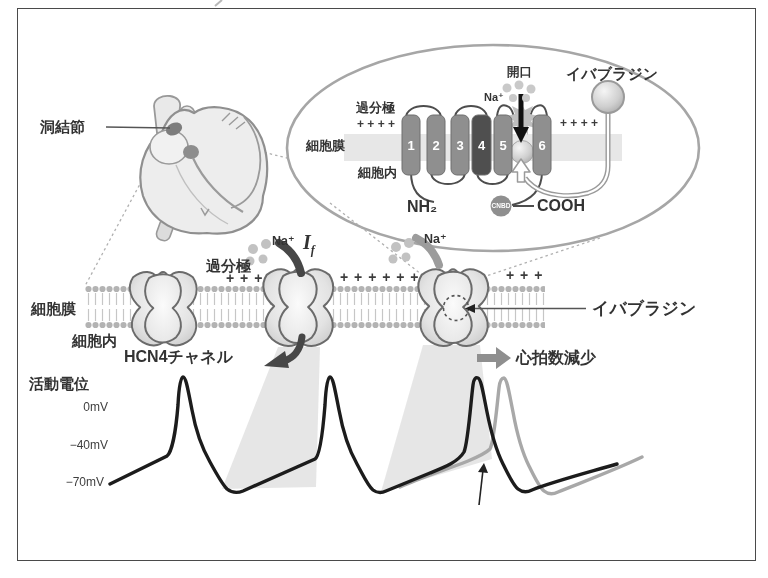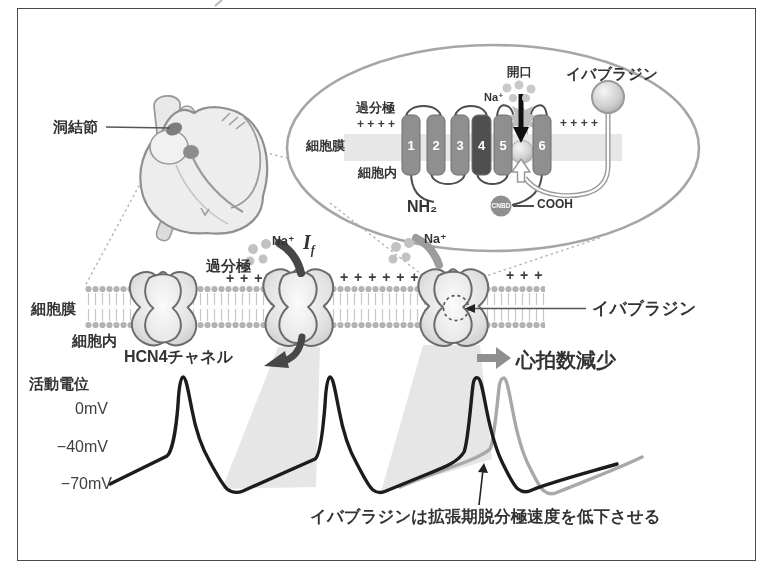--- a/index.html
+++ b/index.html
@@ -6,21 +6,21 @@
   .canvas{
     position:relative;width:768px;height:578px;background:#ffffff;overflow:hidden;
     font-family:"Liberation Sans","DejaVu Sans",sans-serif;color:#333;
   }
   .frame{position:absolute;left:17px;top:8px;width:737px;height:551px;border:1.6px solid #4a4a4a;z-index:0;}
   svg.art{position:absolute;left:0;top:0;z-index:1;}
   .lbl{position:absolute;z-index:2;white-space:nowrap;color:#333;line-height:1.05;}
   .b{font-weight:700;}
   .plus{font-weight:700;font-size:14px;color:#3c3c3c;letter-spacing:1px;}
   .plus-s{font-weight:700;font-size:12px;color:#3c3c3c;letter-spacing:0;}
-  .mv{font-size:16px;color:#3f3f3f;width:66px;text-align:right;}
+  .mv{font-size:12px;color:#3f3f3f;width:66px;text-align:right;}
   .na{font-weight:700;font-size:12.5px;color:#333;}
   .cnbd{font-size:6.5px;font-weight:700;color:#fff;width:24px;text-align:center;letter-spacing:0;}
   .iflbl{font-family:"Liberation Serif","DejaVu Serif",serif;font-style:italic;font-weight:700;font-size:20px;}
   .iflbl sub{font-size:12px;}
 </style>
 </head>
 <body>
 
 <div class="canvas">
   <div class="frame"></div>
@@ -173,45 +173,44 @@
     </g>
 
     <g>
       <path d="M400,487 C420,478 445,470 468,461 C480,456 486,453 490,449 C494,442 497,405 499,388 C500,379 502,378 504,378 C507,379 509,392 513,412 C517,434 522,452 529,466 C534,476 539,487 544,491 C549,495 554,494 558,492 C580,483 615,470 642,457" fill="none" stroke="#a8a8a8" stroke-width="3.4" stroke-linecap="round"></path>
       <path d="M110,484 L167,456 C172,452 176,430 178,405 C179,385 181,377 183,377 C186,377 188,390 192,410 C196,432 202,448 210,462 C216,473 222,484 227,489 C232,493 238,493 243,491 L315,459 C320,456 323,430 325,405 C326,385 328,377 330,377 C333,377 335,390 339,410 C343,432 349,450 357,464 C363,475 368,486 373,490 C377,493 382,493 386,491 L430,473 C445,467 458,462 464,452 C468,443 471,400 473,385 C474,378 476,377 478,378 C481,379 483,392 487,412 C491,432 496,450 503,464 C508,474 513,485 518,489 C523,493 528,492 532,490 C555,481 590,472 617,464" fill="none" stroke="#1c1c1c" stroke-width="3.4" stroke-linecap="round"></path>
       <line x1="479" y1="505" x2="483" y2="470" stroke="#222" stroke-width="1.6"></line>
       <path d="M484,463 L478,472 L488,473 Z" fill="#222"></path>
     </g>
   </svg>
 
-  <span class="lbl b" style="left:53px;top:119px;font-size:15px;">洞結節</span>
+  <span class="lbl b" style="left:40px;top:119px;font-size:15px;">洞結節</span>
 
   <span class="lbl b" style="left:356px;top:101px;font-size:13px;">過分極</span>
   <span class="lbl plus-s" style="left:357px;top:118px;">+ + + +</span>
   <span class="lbl plus-s" style="left:560px;top:117px;">+ + + +</span>
   <span class="lbl b" style="left:306px;top:139px;font-size:13px;">細胞膜</span>
   <span class="lbl b" style="left:358px;top:166px;font-size:13px;">細胞内</span>
   <span class="lbl b" style="left:507px;top:66px;font-size:12.5px;">開口</span>
   <span class="lbl na" style="left:484px;top:92px;font-size:11px;">Na⁺</span>
   <span class="lbl b" style="left:566px;top:66px;font-size:15px;">イバブラジン</span>
   <span class="lbl b" style="left:407px;top:199px;font-size:16px;">NH₂</span>
   <span class="lbl cnbd" style="left:489px;top:203px;">CNBD</span>
-  <span class="lbl b" style="left:537px;top:198px;font-size:12px;">COOH</span>
+  <span class="lbl b" style="left:537px;top:198px;font-size:16px;">COOH</span>
 
   <span class="lbl b" style="left:31px;top:301px;font-size:15px;">細胞膜</span>
   <span class="lbl b" style="left:72px;top:333px;font-size:15px;">細胞内</span>
   <span class="lbl b" style="left:124px;top:349px;font-size:16px;">HCN4チャネル</span>
   <span class="lbl b" style="left:206px;top:258px;font-size:15px;">過分極</span>
   <span class="lbl plus" style="left:226px;top:271px;">+ + +</span>
   <span class="lbl plus" style="left:340px;top:270px;">+ + + + + +</span>
   <span class="lbl plus" style="left:506px;top:268px;">+ + +</span>
   <span class="lbl na" style="left:272px;top:235px;">Na⁺</span>
   <span class="lbl iflbl" style="left:303px;top:232px;"><span>I</span><sub>f</sub></span>
   <span class="lbl na" style="left:424px;top:233px;">Na⁺</span>
   <span class="lbl b" style="left:592px;top:300px;font-size:17px;">イバブラジン</span>
-  <span class="lbl b" style="left:516px;top:350px;font-size:20px;">心拍数減少</span>
+  <span class="lbl b" style="left:516px;top:350px;font-size:16px;">心拍数減少</span>
 
   <span class="lbl b" style="left:29px;top:376px;font-size:15px;">活動電位</span>
   <span class="lbl mv" style="left:42px;top:401px;">0mV</span>
   <span class="lbl mv" style="left:42px;top:439px;">−40mV</span>
-  <span class="lbl mv" style="left:46px;top:476px;">−70mV</span>
-  <span class="lbl b" style="left:310px;top:508px;font-size:16.5px;">イバブラジンは拡張期脱分極速度を低下させる</span>
+  <span class="lbl mv" style="left:38px;top:476px;">−70mV</span>
 </div>
 
 </body></html>

